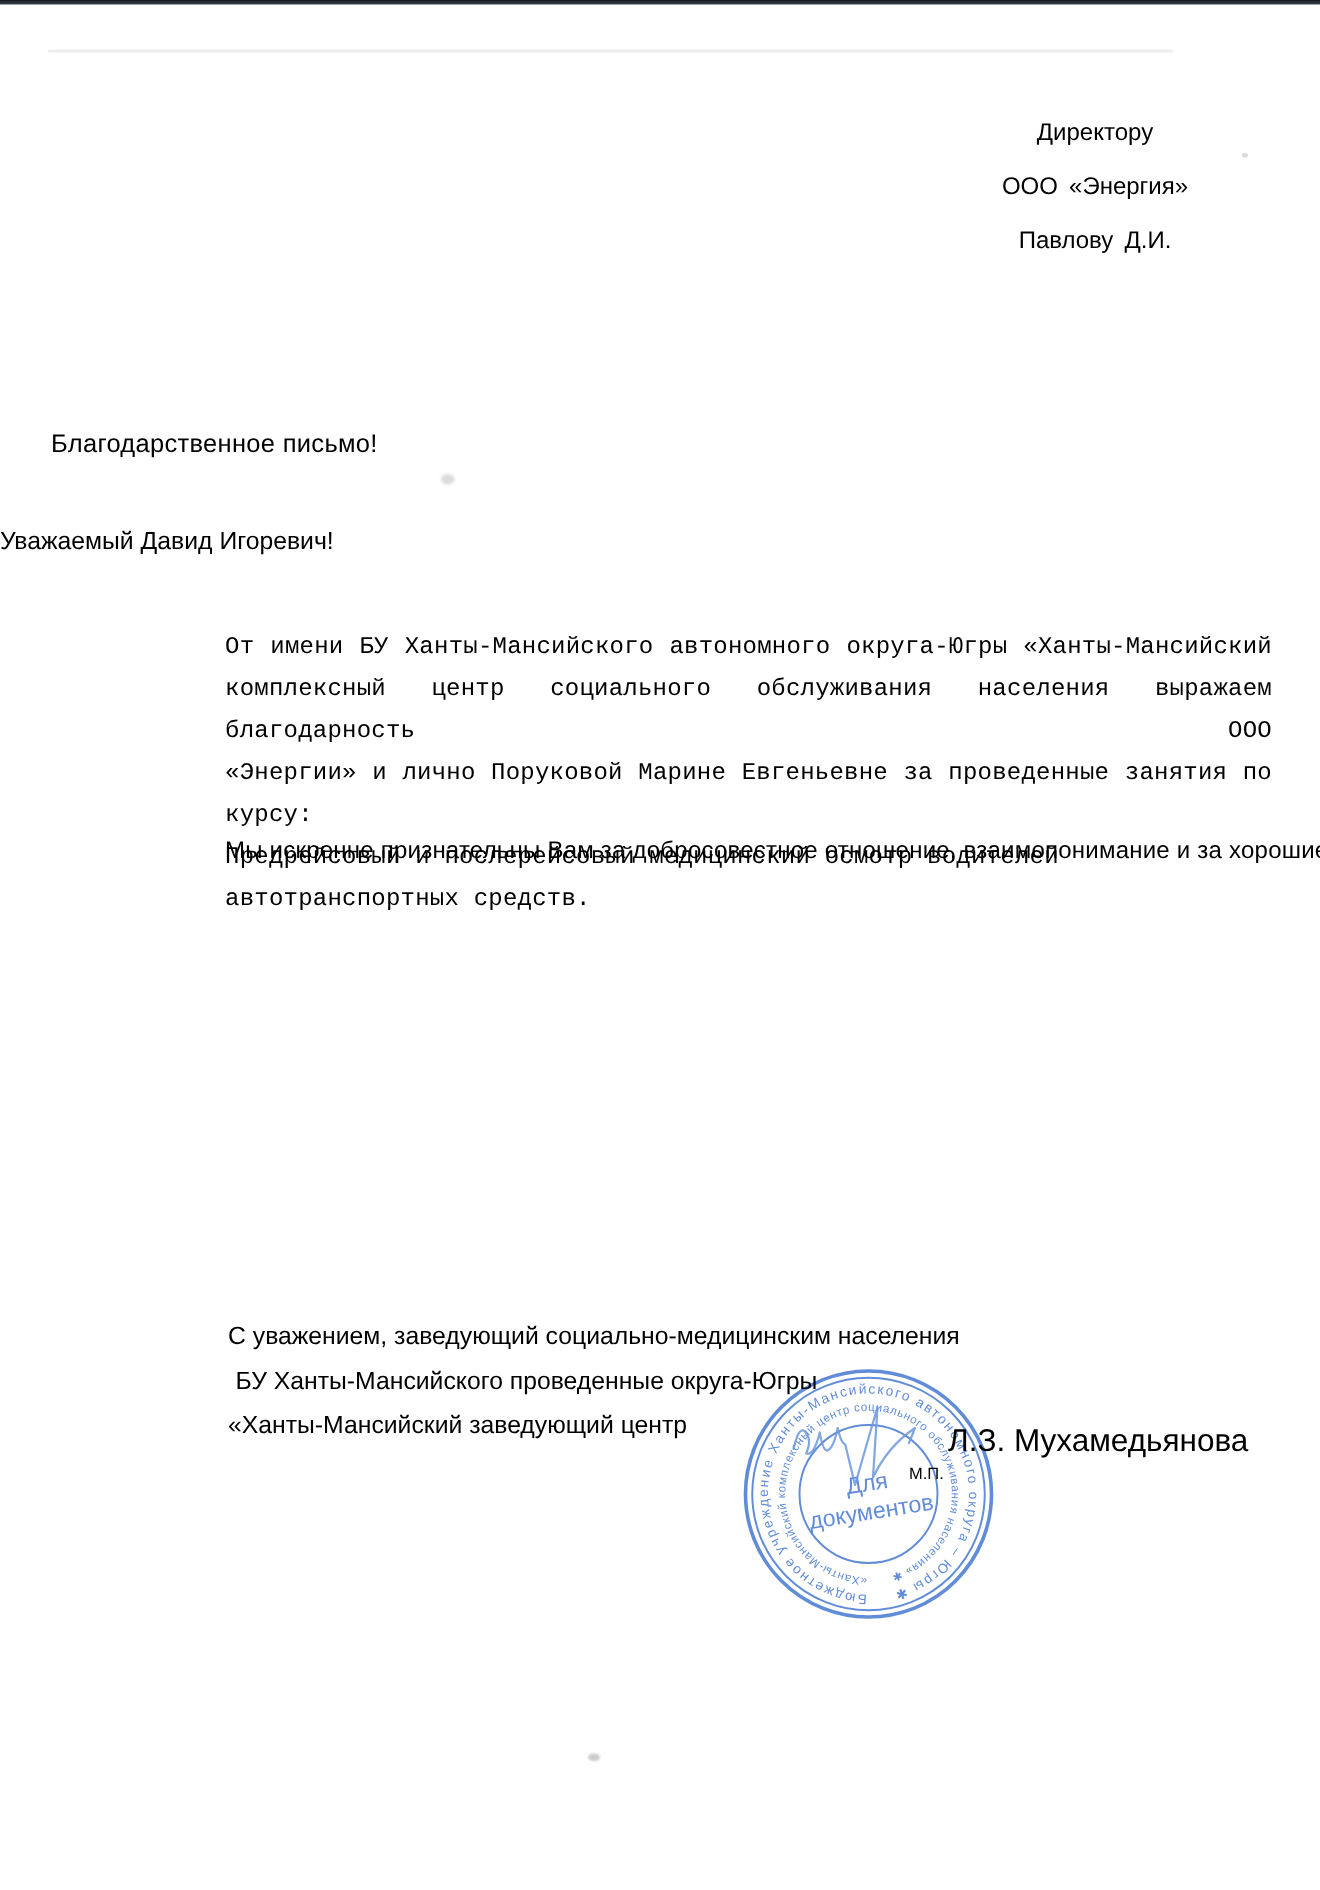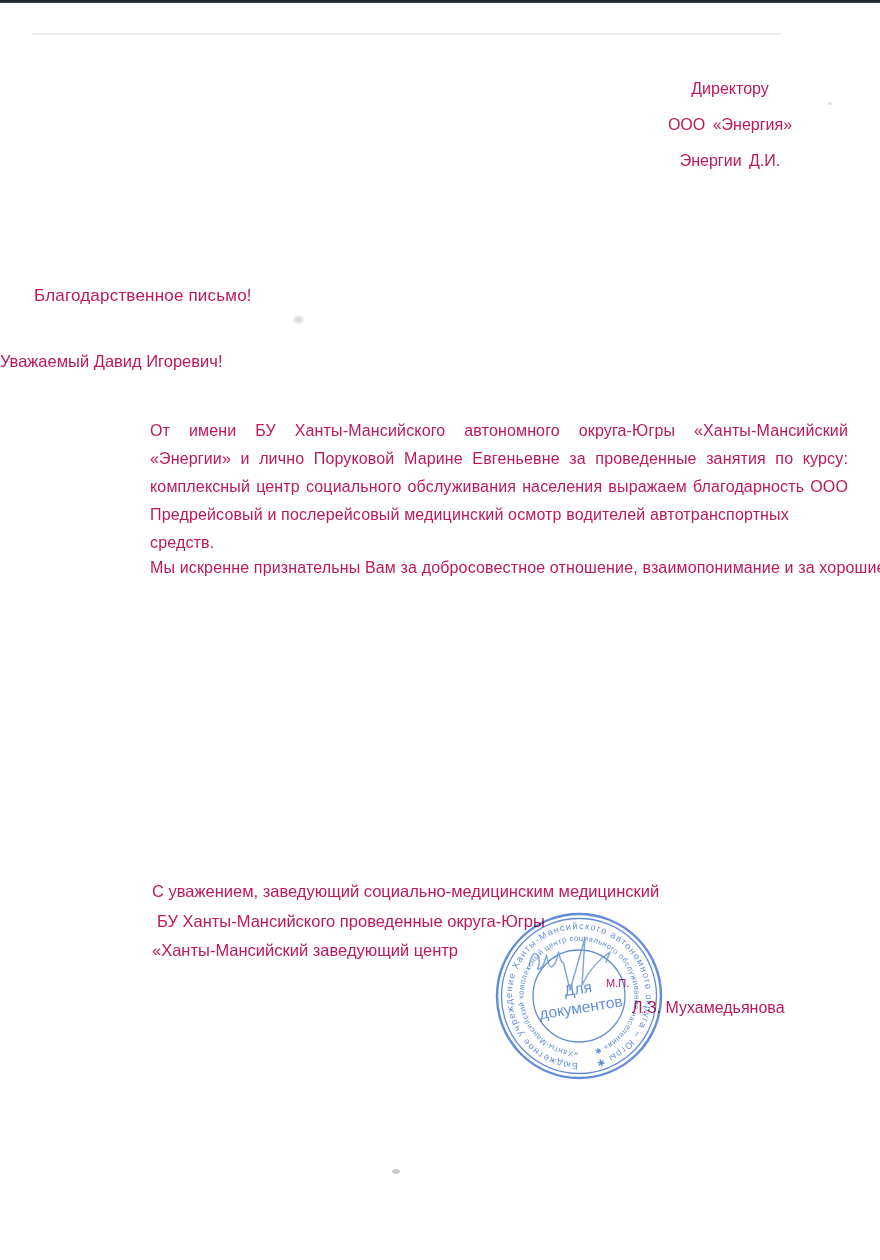--- a/index.html
+++ b/index.html
@@ -2,21 +2,21 @@
 <html><head>
 <meta charset="utf-8">
 <style>
   html,body{margin:0;padding:0;}
   .page{
     position:relative;
     width:880px;height:1260px;
     background:#ffffff;
     overflow:hidden;
     font-family:"Liberation Sans", sans-serif;
-    color:#be185d;
+    color:#000000;
   }
   .scan-edge-top{
     position:absolute;top:0;left:0;width:880px;height:3px;
     background:linear-gradient(to bottom,#161b20,#3a444c);
   }
   .scan-streak{
     position:absolute;top:33px;left:32px;width:750px;height:2px;
     background:#ededed;border-radius:2px;
   }
   .speck{position:absolute;border-radius:50%;}
@@ -34,31 +34,31 @@
   .letter-title{
     position:absolute;top:286px;left:0;width:880px;
     text-align:left;font-size:17px;letter-spacing:.2px;padding-left:34px;
   }
   .salutation{
     position:absolute;top:352px;left:0;width:880px;
     text-align:left;font-size:16.5px;
   }
 
   .para{position:absolute;left:150px;width:698px;font-size:16px;letter-spacing:.15px;}
-  .p1{top:417px;line-height:28px;}
+  .p1{top:417px;line-height:28px;font-family:Liberation Mono, monospace;}
   .p1 .just{text-align:justify;text-align-last:justify;}
   .p2{top:553px;line-height:29px;white-space:nowrap;}
   .p3{top:644px;white-space:nowrap;}
 
   .sig-block{
     position:absolute;top:877px;left:152px;
     font-size:16.5px;line-height:29.5px;white-space:nowrap;
   }
   .sig-block .indent{padding-left:5px;}
-  .signer-name{position:absolute;top:999px;left:632px;font-size:16px;white-space:nowrap;}
+  .signer-name{position:absolute;top:949px;left:632px;font-size:21px;white-space:nowrap;}
   .mp-label{position:absolute;top:977px;left:606px;font-size:11px;}
 
   .stamp{
     position:absolute;top:909px;left:492px;width:174px;height:174px;
     mix-blend-mode:multiply;opacity:.95;
   }
   .stamp text{font-family:"Liberation Sans", sans-serif;}
 </style>
 </head>
 <body>
@@ -67,40 +67,40 @@
 
   <div class="scan-edge-top"></div>
   <div class="scan-streak"></div>
   <div class="speck s1"></div>
   <div class="speck s2"></div>
   <div class="speck s3"></div>
 
   <div class="recipient">
     <div>Директору</div>
     <div>ООО «Энергия»</div>
-    <div>Энергии Д.И.</div>
+    <div>Павлову Д.И.</div>
   </div>
 
   <div class="letter-title">Благодарственное письмо!</div>
   <div class="salutation">Уважаемый Давид Игоревич!</div>
 
   <div class="para p1">
     <div class="just">От имени БУ Ханты-Мансийского автономного округа-Югры «Ханты-Мансийский</div>
+    <div class="just">комплексный центр социального обслуживания населения выражаем благодарность ООО</div>
     <div class="just">«Энергии» и лично Поруковой Марине Евгеньевне за проведенные занятия по курсу:</div>
-    <div class="just">комплексный центр социального обслуживания населения выражаем благодарность ООО</div>
     <div>Предрейсовый и послерейсовый медицинский осмотр водителей автотранспортных средств.</div>
   </div>
 
   <div class="para p2">
     <div>Мы искренне признательны Вам за добросовестное отношение, взаимопонимание и за хорошие</div>
   </div>
 
 
   <div class="sig-block">
-    <div>С уважением, заведующий социально-медицинским медицинский</div>
+    <div>С уважением, заведующий социально-медицинским населения</div>
     <div class="indent">БУ Ханты-Мансийского проведенные округа-Югры</div>
     <div>«Ханты-Мансийский заведующий центр</div>
   </div>
 
   <div class="signer-name">Л.З. Мухамедьянова</div>
   <div class="mp-label">М.П.</div>
 
   <svg class="stamp" viewBox="0 0 174 174">
     <defs>
       <path id="ringOuter" d="M 75.4,153 A 67,67 0 0 1 98.6,21 A 67,67 0 0 1 75.4,153"></path>

